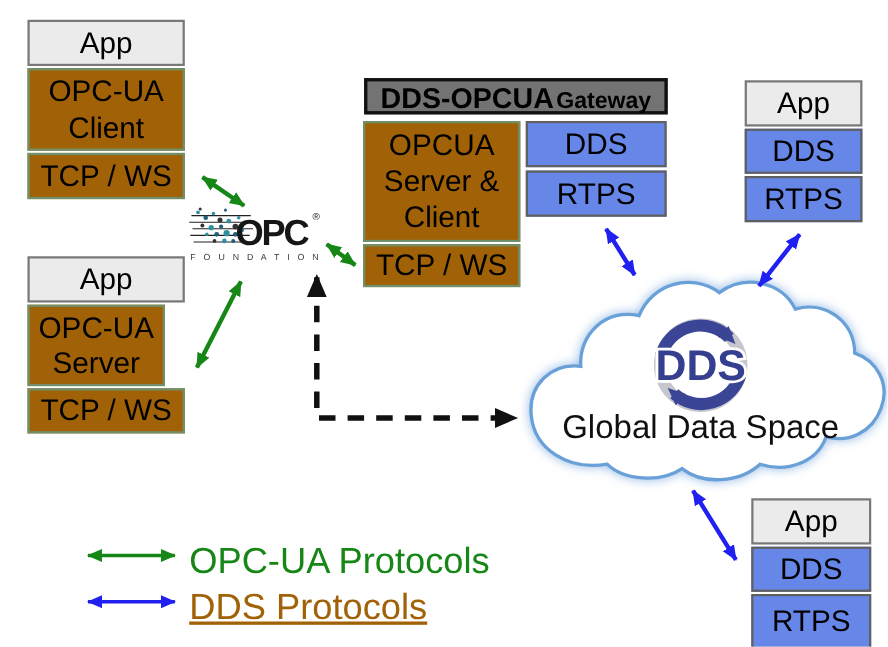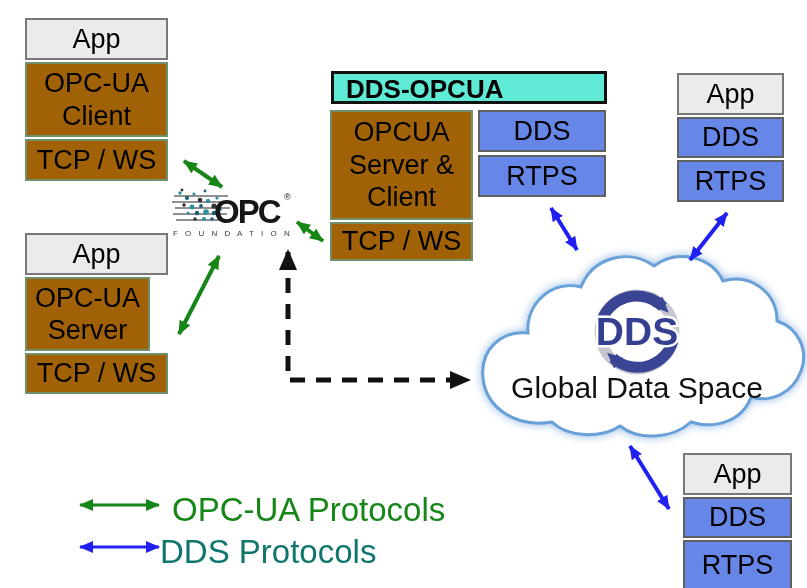--- a/index.html
+++ b/index.html
@@ -10,31 +10,31 @@
   .box{
     position:absolute;box-sizing:border-box;border:2px solid #a3a3a3;
     display:flex;align-items:center;justify-content:center;text-align:center;
     font-size:27px;line-height:1.2;color:#000;
   }
   .app{background:#ebebeb;border-color:#787878;}
   .green{background:#a16207;border-color:#6f906a;}
   .blue{background:#6787e8;border-color:#606060;}
   .gw-header{
     position:absolute;left:331px;top:71px;width:276px;height:33px;
-    background:#5eead4;border:3px solid #111;box-sizing:border-box;
+    background:#737373;border:3px solid #111;box-sizing:border-box;
     display:flex;align-items:baseline;justify-content:space-between;
     padding:0 12px;font-weight:bold;
   }
   .gw-title{font-size:26px;}
   .gw-badge{font-size:21px;}
   .label{position:absolute;white-space:nowrap;}
   #conceptually{left:228px;top:392px;width:222px;text-align:center;font-size:27px;white-space:nowrap;}
   .legend-label{font-size:33px;}
   #legend-opcua{left:172px;top:491px;color:#168616;}
-  #legend-dds{left:160px;top:533px;color:#0f766e;}
+  #legend-dds{left:172px;top:533px;color:#a16207;text-decoration:underline;}
   svg{position:absolute;overflow:visible;}
   #arrow-overlay{left:0;top:0;pointer-events:none;}
 </style>
 </head>
 <body>
 
 <div id="canvas">
 
   <div class="box app" style="left:25px;top:18px;width:143px;height:42px;">App</div>
   <div class="box green" style="left:25px;top:62px;width:143px;height:75px;">
@@ -43,20 +43,21 @@
   <div class="box green" style="left:25px;top:139px;width:143px;height:42px;">TCP / WS</div>
 
   <div class="box app" style="left:25px;top:233px;width:143px;height:42px;">App</div>
   <div class="box green" style="left:25px;top:277px;width:125px;height:74px;">
       <span style="width:120px">OPC-UA Server</span>
     </div>
   <div class="box green" style="left:25px;top:353px;width:143px;height:41px;">TCP / WS</div>
 
   <div class="gw-header">
     <span class="gw-title">DDS-OPCUA</span>
+    <span class="gw-badge">Gateway</span>
   </div>
   <div class="box green" style="left:330px;top:110px;width:143px;height:110px;">
       <span style="width:125px">OPCUA Server &amp; Client</span>
     </div>
   <div class="box green" style="left:330px;top:222px;width:143px;height:39px;">TCP / WS</div>
   <div class="box blue" style="left:478px;top:110px;width:128px;height:42px;">DDS</div>
   <div class="box blue" style="left:478px;top:155px;width:128px;height:42px;">RTPS</div>
 
   <div class="box app" style="left:677px;top:73px;width:107px;height:42px;">App</div>
   <div class="box blue" style="left:677px;top:117px;width:107px;height:41px;">DDS</div>

